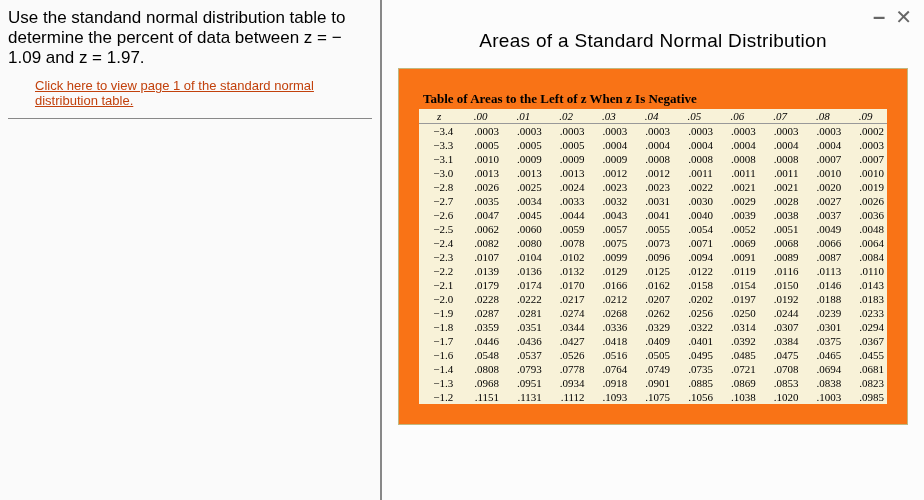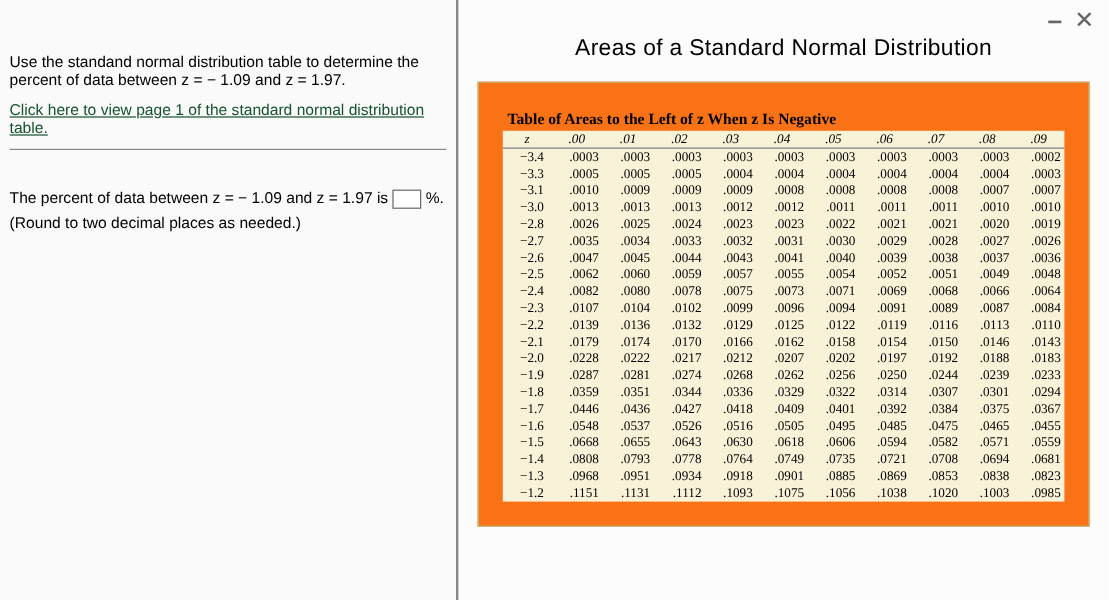--- a/index.html
+++ b/index.html
@@ -1,21 +1,21 @@
 <!DOCTYPE html>
 <html><head>
 <meta charset="utf-8">
 <style>
 * { margin: 0; padding: 0; box-sizing: border-box; }
 body { font-family: Arial, sans-serif; font-size: 13px; color: #000; width: 924px; height: 500px; background: #fff; overflow: hidden; }
 .page { display: flex; height: 100%; }
 .left-panel { width: 380px; padding: 8px 8px; background: #fafafa; }
-.prompt { font-size: 13px; margin-bottom: 10px; margin-top: 36px; }
+.prompt { font-size: 17px; margin-bottom: 10px; }
 .link-block { margin-bottom: 10px; }
-.link { color: #14532d; text-decoration: underline; display: block; font-size: 13px; cursor: pointer; }
+.link { color: #c2410c; text-decoration: underline; display: block; font-size: 13px; cursor: pointer; margin-left: 27px; }
 .divider { border-bottom: 1px solid #888; margin: 8px 0 30px 0; }
 .answer-block { font-size: 13px; line-height: 1.6; }
 .answer-input { display: inline-block; width: 24px; height: 16px; border: 1px solid #666; vertical-align: middle; background: #fff; }
 .right-panel { flex: 1; border-left: 2px solid #888; padding: 10px 16px 0 16px; background: #fcfcfc; position: relative; }
 .win-top { position: absolute; top: 6px; right: 12px; display: flex; gap: 10px; align-items: center; }
 .win-min { font-size: 22px; font-weight: bold; color: #666; cursor: pointer; line-height: 1; }
 .win-close { font-size: 20px; color: #666; cursor: pointer; line-height: 1; }
 .title { font-size: 19px; font-family: Arial, sans-serif; text-align: center; margin: 20px 0 16px 0; letter-spacing: 0.3px; }
 .table-box { background: #f97316; border: 1px solid #c0b880; padding: 20px; }
 .caption { font-family: "Times New Roman", serif; font-weight: bold; font-size: 13px; padding: 2px 4px; }
@@ -28,26 +28,20 @@
 </head>
 <body>
 
 <div class="page">
   <div class="left-panel">
     <div class="prompt">Use the standand normal distribution table to determine the percent of data between z = − 1.09 and z = 1.97.</div>
     <div class="link-block">
       <a class="link">Click here to view page 1 of the standard normal distribution table.</a>
     </div>
     <div class="divider"></div>
-    <div class="answer-block">
-      <span>The percent of data between z = − 1.09 and z = 1.97 is </span>
-      <span class="answer-input"></span>
-      <span>%.</span>
-      <div>(Round to two decimal places as needed.)</div>
-    </div>
   </div>
 
   <div class="right-panel">
     <div class="win-top">
       <span class="win-min">–</span>
       <span class="win-close">✕</span>
     </div>
     <div class="title">Areas of a Standard Normal Distribution</div>
     <div class="table-box">
       <div class="caption">Table of Areas to the Left of z When z Is Negative</div>
@@ -283,33 +277,20 @@
               <td>.0526</td>
               <td>.0516</td>
               <td>.0505</td>
               <td>.0495</td>
               <td>.0485</td>
               <td>.0475</td>
               <td>.0465</td>
               <td>.0455</td>
             </tr>
             <tr>
-              <td class="z-col">−1.5</td>
-              <td>.0668</td>
-              <td>.0655</td>
-              <td>.0643</td>
-              <td>.0630</td>
-              <td>.0618</td>
-              <td>.0606</td>
-              <td>.0594</td>
-              <td>.0582</td>
-              <td>.0571</td>
-              <td>.0559</td>
-            </tr>
-            <tr>
               <td class="z-col">−1.4</td>
               <td>.0808</td>
               <td>.0793</td>
               <td>.0778</td>
               <td>.0764</td>
               <td>.0749</td>
               <td>.0735</td>
               <td>.0721</td>
               <td>.0708</td>
               <td>.0694</td>

